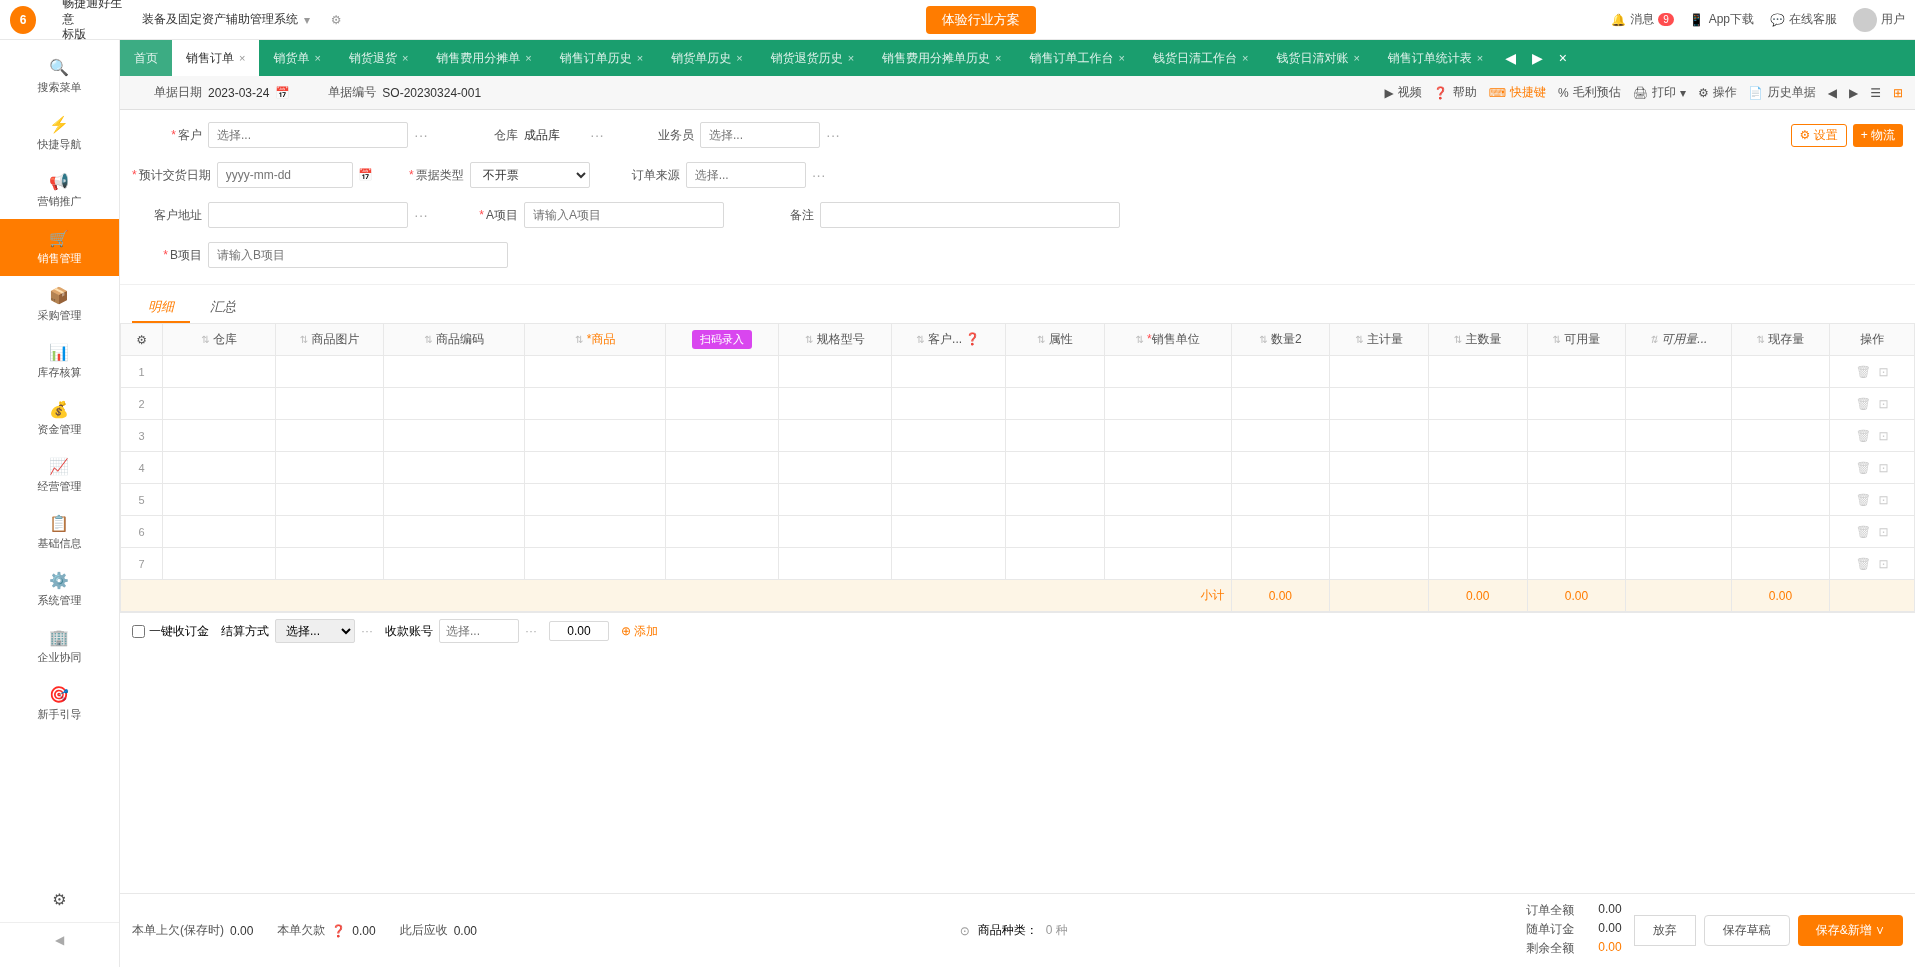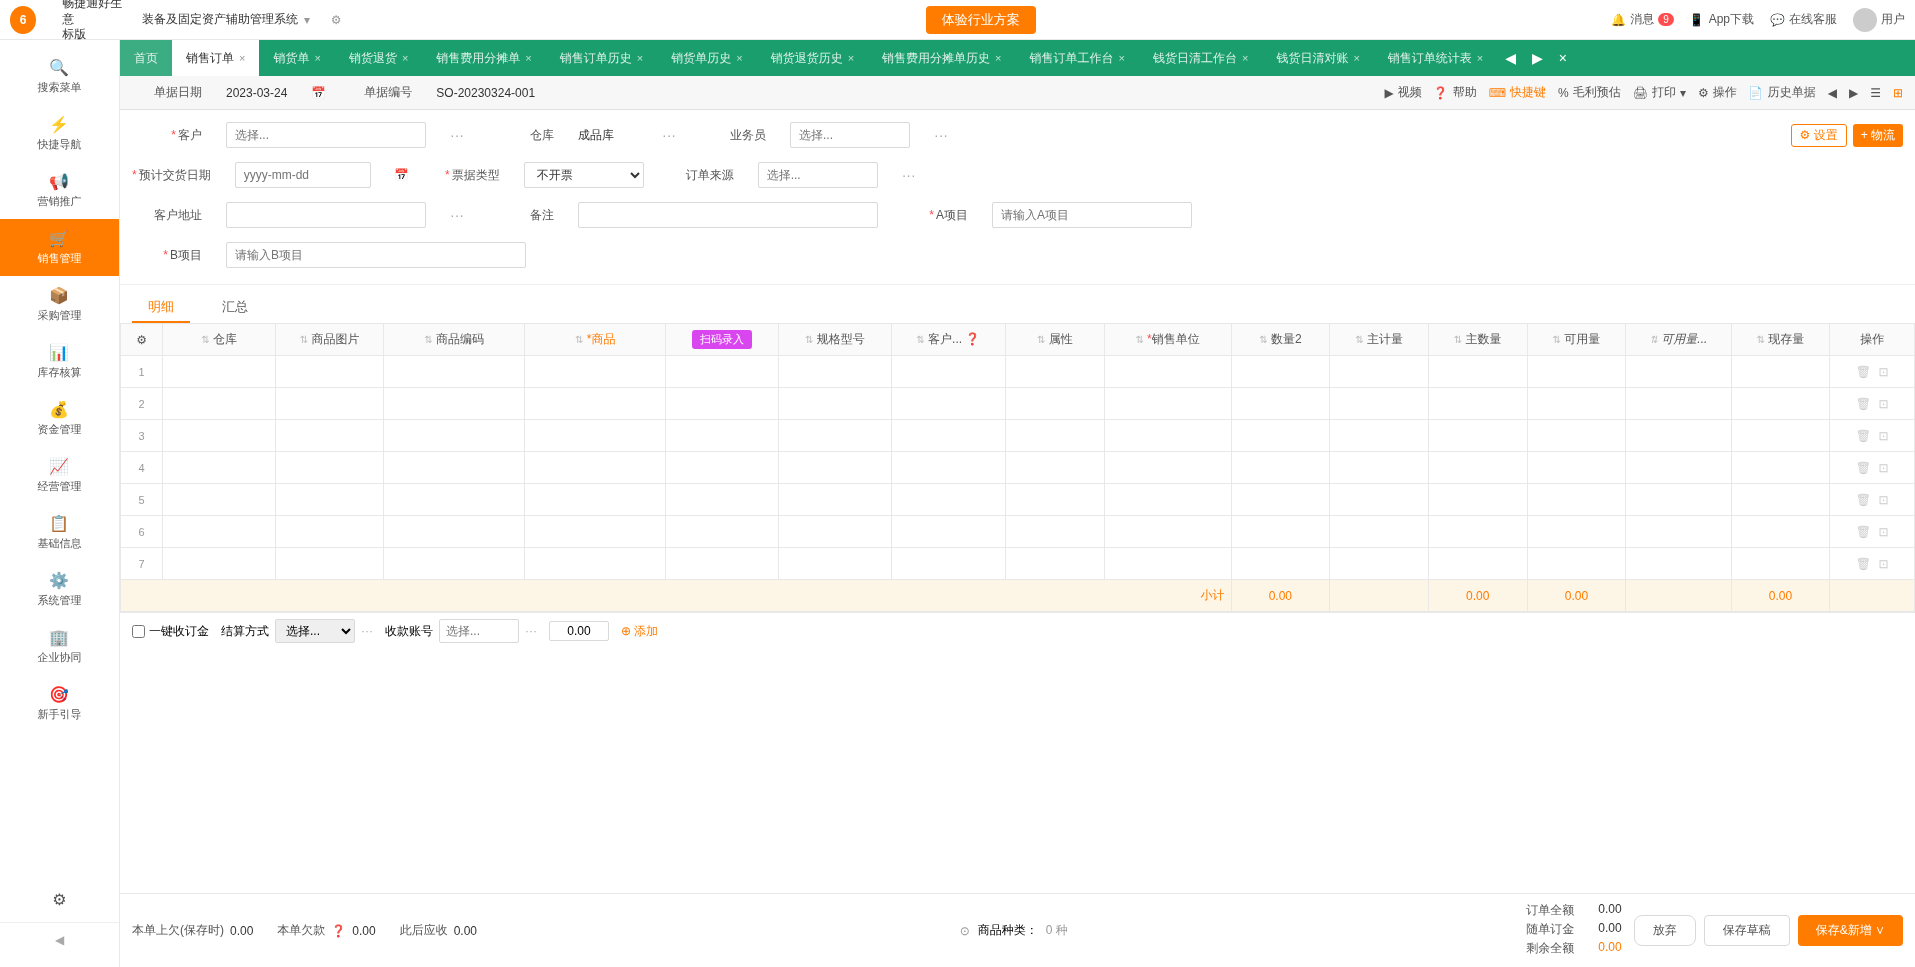--- a/index.html
+++ b/index.html
@@ -82,37 +82,37 @@
 
     
     .form-toolbar {
       background: #f7f7f7; border-bottom: 1px solid #e0e0e0;
       padding: 4px 12px; display: flex; align-items: center; gap: 16px; height: 34px; flex-shrink: 0;
     }
     .toolbar-item { display: flex; align-items: center; gap: 4px; color: #555; font-size: 12px; cursor: pointer; }
 
     
     .form-content { flex: 1; overflow: auto; background: #fff; }
-    .form-row { display: flex; align-items: center; gap: 24px; padding: 4px 0; }
+    .form-row { display: flex; align-items: center; gap: 6px; padding: 4px 0; }
     .form-label { color: #555; white-space: nowrap; font-size: 12px; min-width: 70px; text-align: right; }
     .form-label.required::before { content: '*'; color: #ff4d4f; margin-right: 2px; }
     .form-input {
       border: 1px solid #d9d9d9; border-radius: 2px; padding: 3px 8px; color: #333; font-size: 12px;
       min-width: 120px; height: 26px; background: #fff;
     }
     .form-input.placeholder-style { color: #bbb; }
     .form-input-wide { min-width: 200px; }
     .form-select {
       border: 1px solid #d9d9d9; border-radius: 2px; padding: 3px 8px; color: #333;
       font-size: 12px; height: 26px; background: #fff; cursor: pointer;
     }
     .ellipsis-btn { color: #aaa; cursor: pointer; font-size: 14px; }
 
     
-    .table-tabs { display: flex; padding: 8px 12px 0; gap: 16px; }
+    .table-tabs { display: flex; padding: 8px 12px 0; gap: 4px; font-style: italic; }
     .table-tab {
       padding: 5px 16px; cursor: pointer; border-bottom: 2px solid transparent;
       font-size: 13px; color: #555;
     }
     .table-tab.active { color: #ff7c00; border-bottom-color: #ff7c00; font-weight: 500; }
 
     .data-table { width: 100%; border-collapse: collapse; font-size: 12px; }
     .data-table th {
       background: #fafafa; border: 1px solid #e8e8e8; padding: 6px 8px;
       text-align: center; color: #555; white-space: nowrap; font-weight: normal;
@@ -145,21 +145,21 @@
       border-top: 1px solid #e8e8e8; padding: 8px 12px;
       display: flex; align-items: center; background: #fff; flex-shrink: 0;
     }
     .bottom-stat { display: flex; align-items: center; gap: 6px; margin-right: 24px; color: #555; font-size: 12px; }
     .bottom-stat .value { color: #333; }
     .bottom-right { margin-left: auto; display: flex; align-items: center; gap: 12px; }
     .stat-block { text-align: right; }
     .stat-line { display: flex; justify-content: space-between; gap: 24px; font-size: 12px; color: #555; margin-bottom: 2px; }
     .stat-value { color: #333; }
     .bottom-actions { display: flex; gap: 8px; }
-    .btn-discard { border: 1px solid #d9d9d9; background: #fff; padding: 6px 18px; border-radius: 8px; cursor: pointer; color: #555; }
+    .btn-discard { border: 1px solid #d9d9d9; background: #fff; padding: 6px 18px; border-radius: 0; cursor: pointer; color: #555; }
     .btn-save-draft { border: 1px solid #d9d9d9; background: #fff; padding: 6px 18px; border-radius: 4px; cursor: pointer; color: #555; }
     .btn-save-new { background: #ff7c00; color: #fff; border: none; padding: 2px 18px; border-radius: 4px; cursor: pointer; }
 
     .settings-btn {
       background: #fff; border: 1px solid #ff7c00; color: #ff7c00;
       padding: 2px 8px; border-radius: 3px; cursor: pointer; font-size: 12px;
       display: flex; align-items: center; gap: 3px; white-space: nowrap;
     }
     .add-material-btn {
       background: #ff7c00; color: #fff; border: none;
@@ -429,26 +429,26 @@
         </div>
       </div>
 
       <div style="display:flex; align-items:center; gap:20px; margin-bottom:6px; flex-wrap:wrap;">
         <div class="form-row">
           <span class="form-label">客户地址</span>
           <input class="form-input" style="width: 200px;">
           <span class="ellipsis-btn">···</span>
         </div>
         <div class="form-row">
+          <span class="form-label required">A项目</span>
+          <input class="form-input placeholder-style" style="width: 200px;" placeholder="请输入A项目">
+        </div>
+        <div class="form-row">
           <span class="form-label">备注</span>
           <input class="form-input" style="width: 300px;">
-        </div>
-        <div class="form-row">
-          <span class="form-label required">A项目</span>
-          <input class="form-input placeholder-style" style="width: 200px;" placeholder="请输入A项目">
         </div>
       </div>
 
       <div style="display:flex; align-items:center; gap:20px; margin-bottom:4px;">
         <div class="form-row">
           <span class="form-label required">B项目</span>
           <input class="form-input placeholder-style" style="width: 300px;" placeholder="请输入B项目">
         </div>
       </div>
     </div>

